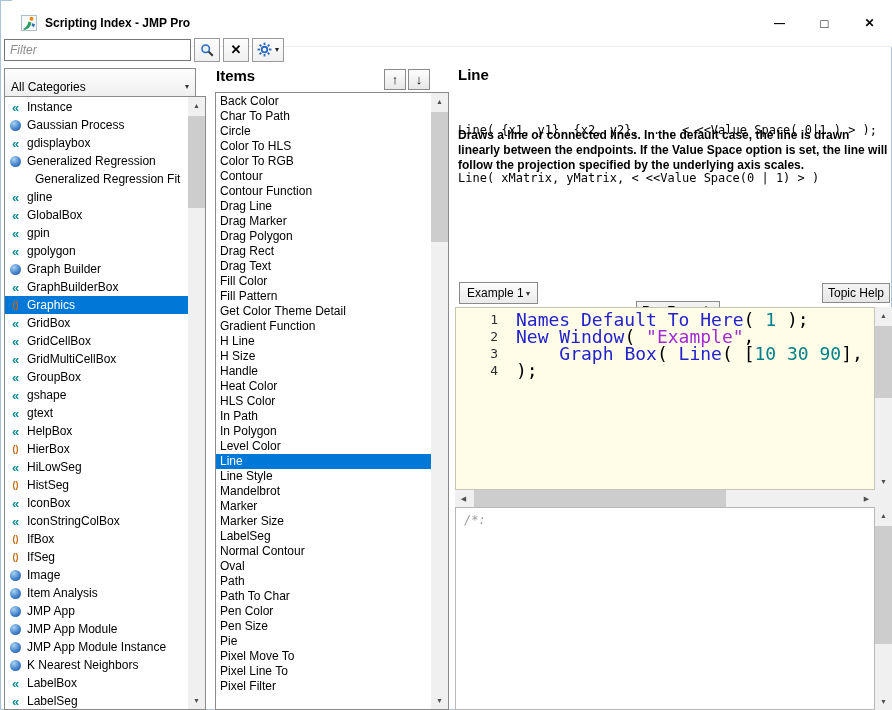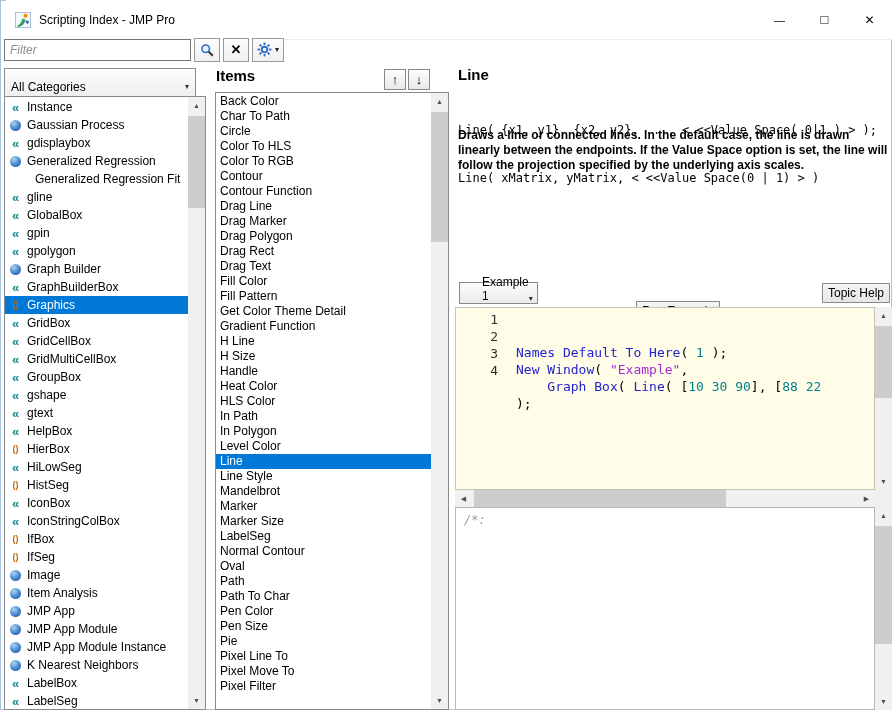--- a/index.html
+++ b/index.html
@@ -9,21 +9,21 @@
     --code_number:#00808a;
     --code_string:#a12bd6;
     --code_plain:#000000;
   }
   *{margin:0;padding:0;box-sizing:border-box;}
   html,body{width:892px;height:710px;overflow:hidden;background:#fff;}
   body{font-family:"Liberation Sans",sans-serif;font-size:12px;color:#000;}
   .app{position:relative;width:892px;height:710px;background:#fff;box-shadow:inset 0 0 0 1px #a8c4e0;overflow:hidden;}
 
   
-  .titlebar{position:absolute;top:0;left:6px;right:0;height:40px;background:#fff;display:flex;align-items:center;border-bottom:1px solid #ededed;}
+  .titlebar{position:absolute;top:0;left:12px;right:0;height:47px;background:#fff;display:flex;align-items:center;border-bottom:1px solid #ededed;font-weight:bold;}
   .appicon{margin-left:9px;width:16px;height:16px;display:inline-flex;flex:none;}
   .title{margin-left:8px;font-size:12px;white-space:nowrap;}
   .wincontrols{margin-left:auto;display:flex;height:100%;}
   .winbtn{width:45px;height:100%;display:flex;align-items:center;justify-content:center;font-size:12px;color:#000;cursor:default;}
   .winbtn.min span{font-size:11px;}
   .winbtn.max span{font-size:13px;}
 
   
   .toolbar{position:absolute;top:37px;left:4px;height:25px;display:flex;align-items:center;gap:3px;}
   .filter{width:187px;height:22px;border:1px solid #767676;padding:0 5px;font-family:"Liberation Sans",sans-serif;font-size:12px;outline:none;}
@@ -68,29 +68,29 @@
   #btn-down{left:408px;}
   #itemlistbox{top:92px;left:215px;width:234px;height:618px;}
   #itemrows{position:absolute;top:1px;left:0;right:17px;overflow:hidden;}
   .itemrow{height:15px;line-height:15px;padding-left:4px;white-space:nowrap;overflow:hidden;}
   .itemrow.selected{background:var(--selection);color:#fff;}
 
   
   .detail-title{position:absolute;left:458px;top:66px;font-size:15px;font-weight:bold;}
   .sigs{position:absolute;left:458px;top:90px;font-family:"DejaVu Sans Mono",monospace;font-size:12px;line-height:16px;white-space:pre;}
   .desc{position:absolute;left:458px;top:128px;width:430px;font-size:12px;line-height:15px;font-weight:bold;}
-  .example-drop{position:absolute;left:459px;top:282px;width:79px;height:22px;border:1px solid #8a8a8a;background:linear-gradient(#fdfdfd,#ebebeb);display:flex;align-items:flex-end;padding:0 22px;font-size:12px;}
+  .example-drop{position:absolute;left:459px;top:282px;width:79px;height:22px;border:1px solid #8a8a8a;background:linear-gradient(#fdfdfd,#ebebeb);display:flex;align-items:center;padding:0 7px;font-size:12px;}
   .btn{position:absolute;height:20px;border:1px solid #8a8a8a;background:linear-gradient(#f4f4f4,#e6e6e6);font-size:12px;font-family:"Liberation Sans",sans-serif;display:flex;align-items:center;justify-content:center;padding:0 5px;color:#000;}
   #run-btn{left:636px;top:301px;}
   #help-btn{right:2px;top:283px;}
 
   
   #editor{position:absolute;left:455px;top:307px;width:420px;height:183px;background:var(--editor_background);border:1px solid #c6c6b4;display:flex;overflow:hidden;}
   .gutter{width:52px;padding:3px 10px 0 0;text-align:right;font-family:"DejaVu Sans Mono",monospace;font-size:13px;line-height:17px;color:#303030;flex:none;}
-  .codecol{padding:3px 0 0 8px;font-family:"DejaVu Sans Mono",monospace;font-size:13px;line-height:17px;white-space:pre;overflow:hidden;margin-top:33px;}
+  .codecol{padding:3px 0 0 8px;font-family:"DejaVu Sans Mono",monospace;font-size:18px;line-height:17px;white-space:pre;overflow:hidden;}
   .c-kw{color:var(--code_keyword);}
   .c-num{color:var(--code_number);}
   .c-str{color:var(--code_string);}
   .c-pl{color:var(--code_plain);}
   #editor-vsb{left:875px;top:307px;height:183px;}
   #editor-hsb{left:455px;top:490px;width:420px;}
 
   
   #logbox{position:absolute;left:455px;top:507px;width:420px;height:203px;background:#fff;border:1px solid #b8b8b8;overflow:hidden;}
   .logtext{padding:5px 8px;font-family:"DejaVu Sans Mono",monospace;font-size:12px;font-style:italic;color:#9a9a9a;}
@@ -342,22 +342,22 @@
         <div class="itemrow">Marker</div>
         <div class="itemrow">Marker Size</div>
         <div class="itemrow">LabelSeg</div>
         <div class="itemrow">Normal Contour</div>
         <div class="itemrow">Oval</div>
         <div class="itemrow">Path</div>
         <div class="itemrow">Path To Char</div>
         <div class="itemrow">Pen Color</div>
         <div class="itemrow">Pen Size</div>
         <div class="itemrow">Pie</div>
+        <div class="itemrow">Pixel Move To</div>
         <div class="itemrow">Pixel Line To</div>
-        <div class="itemrow">Pixel Move To</div>
         <div class="itemrow">Pixel Filter</div>
       </div>
     <div class="sb">
       <span class="arr up">▲</span>
       <div class="thumb" style="top:19px;height:130px;"></div>
       <span class="arr down">▼</span>
     </div>
   </div>
 
   <div class="detail-title">Line</div>

